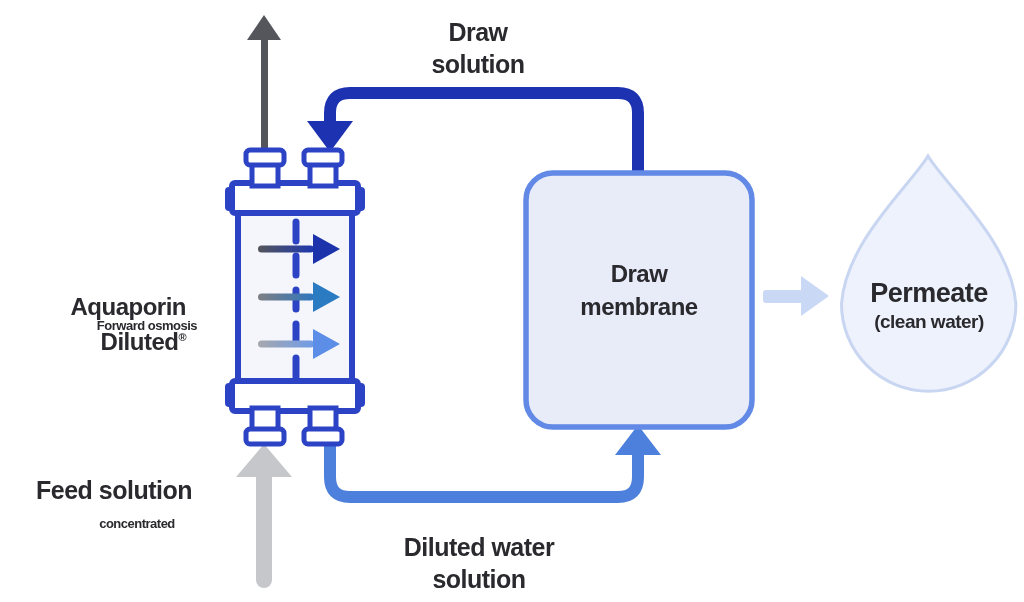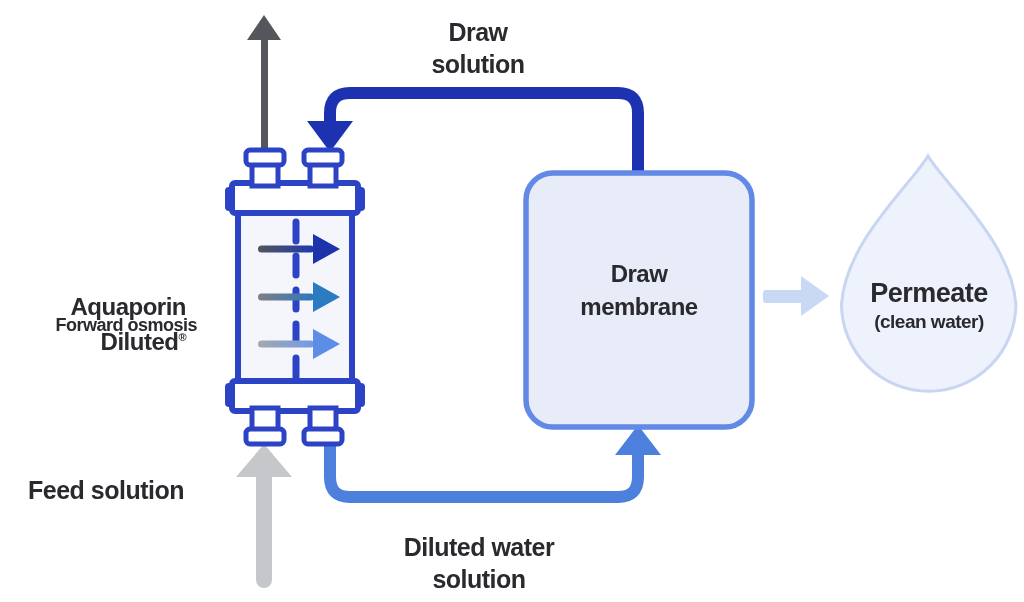--- a/index.html
+++ b/index.html
@@ -4,21 +4,21 @@
 <style>
   html,body{margin:0;padding:0;background:#ffffff;}
   .canvas{
     position:relative;width:1024px;height:602px;background:#ffffff;
     font-family:"Liberation Sans",sans-serif;color:#29292E;overflow:hidden;
   }
   .canvas svg{position:absolute;left:0;top:0;}
   .lbl{position:absolute;font-weight:700;letter-spacing:-0.5px;color:#29292E;}
   .big{font-size:25px;line-height:32px;}
   .mid{font-size:24px;line-height:31px;}
-  .small{font-size:18px;line-height:25px;}
+  .small{font-size:13px;line-height:25px;}
   .center{text-align:center;}
   .right{text-align:right;}
   .line{display:block;}
   sup{font-size:11px;}
   .box-text{font-size:24px;line-height:33px;}
   .permeate-title{display:block;font-size:27px;line-height:32px;}
   .permeate-sub{display:block;font-size:19px;line-height:26px;}
 </style>
 </head>
 <body>
@@ -120,23 +120,24 @@
 
   <div class="lbl mid right" style="left:6px;top:243px;width:180px;margin-top:48px;">
     <span class="line">Aquaporin</span>
     <span class="line"><span>Diluted</span><sup>®</sup></span>
   </div>
 
   <div class="lbl small right" style="left:17px;top:313px;width:180px;">
     <span class="line">Forward osmosis</span>
   </div>
 
-  <div class="lbl big" style="left:28px;top:474px;">Feed solution</div>
+  <div class="lbl big" style="left:36px;top:474px;">Feed solution</div>
 
   <div class="lbl small center" style="left:47px;top:511px;width:180px;">
+    <span class="line">concentrated</span>
   </div>
 
   <div class="lbl big center" style="left:379px;top:531px;width:200px;">
     <span class="line">Diluted water</span>
     <span class="line">solution</span>
   </div>
 
   <div class="lbl box-text center" style="left:526px;top:257px;width:226px;">
     <span class="line">Draw</span>
     <span class="line">membrane</span>

